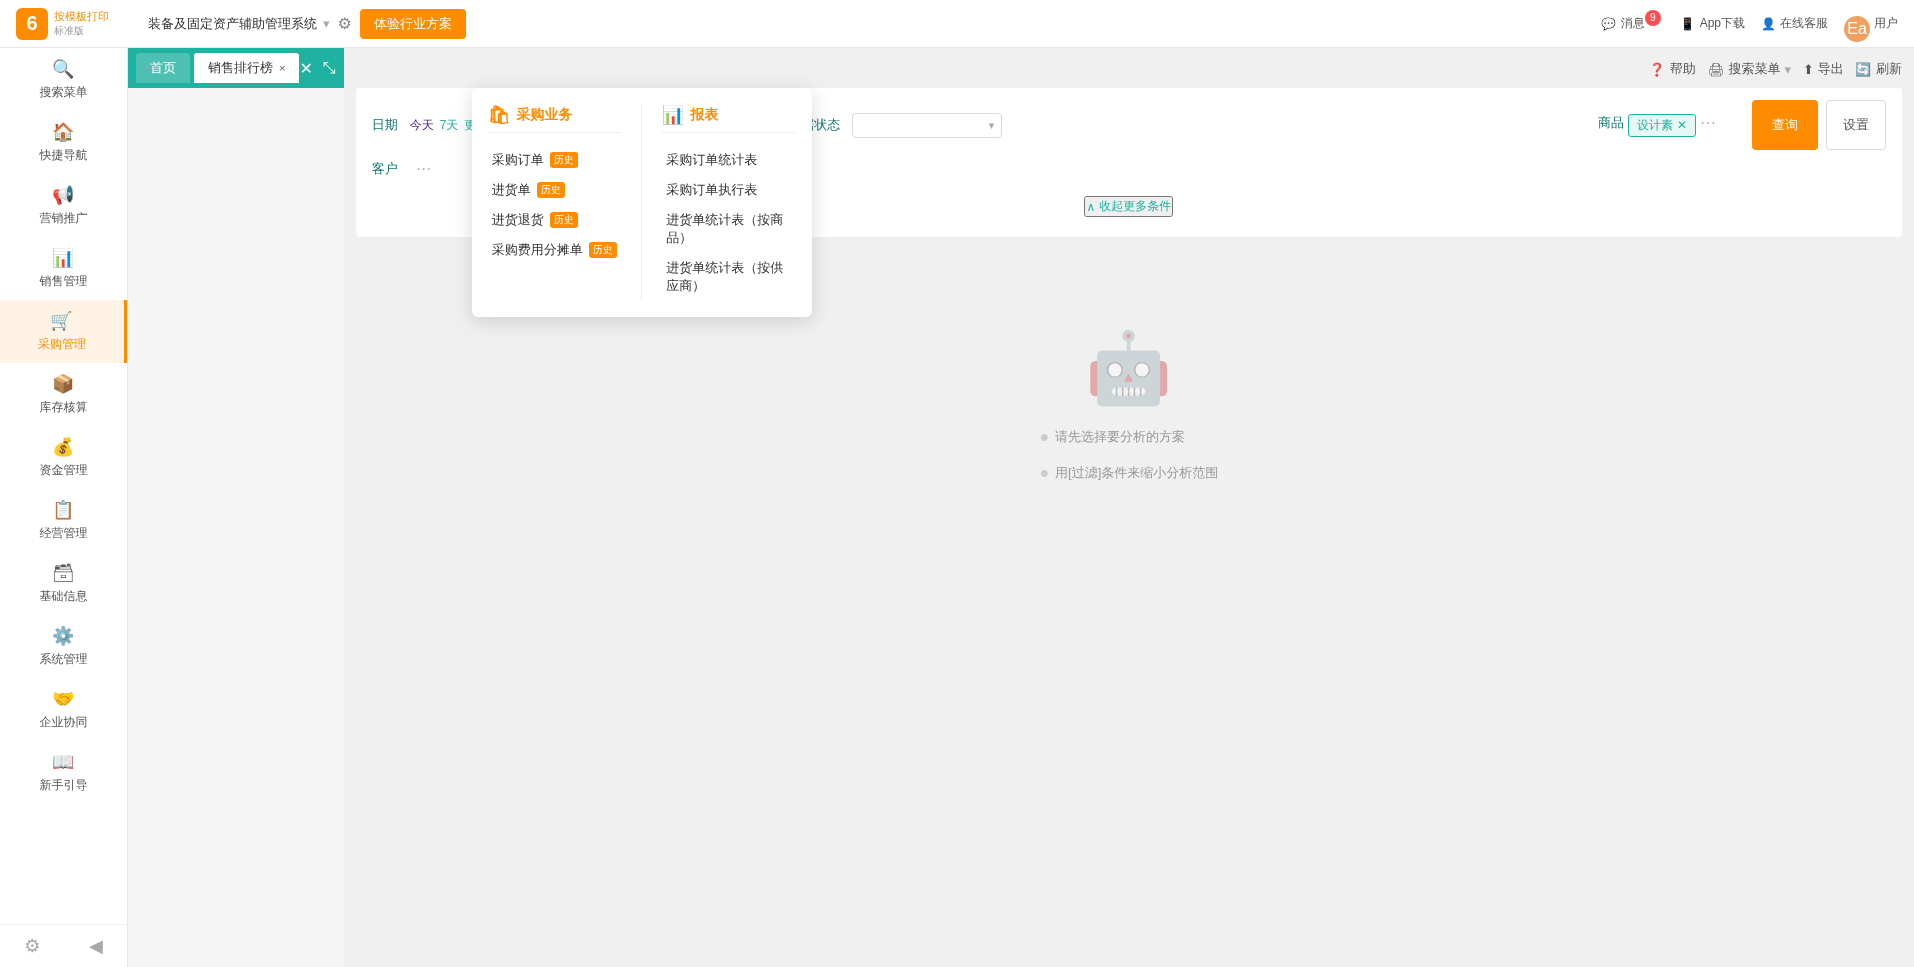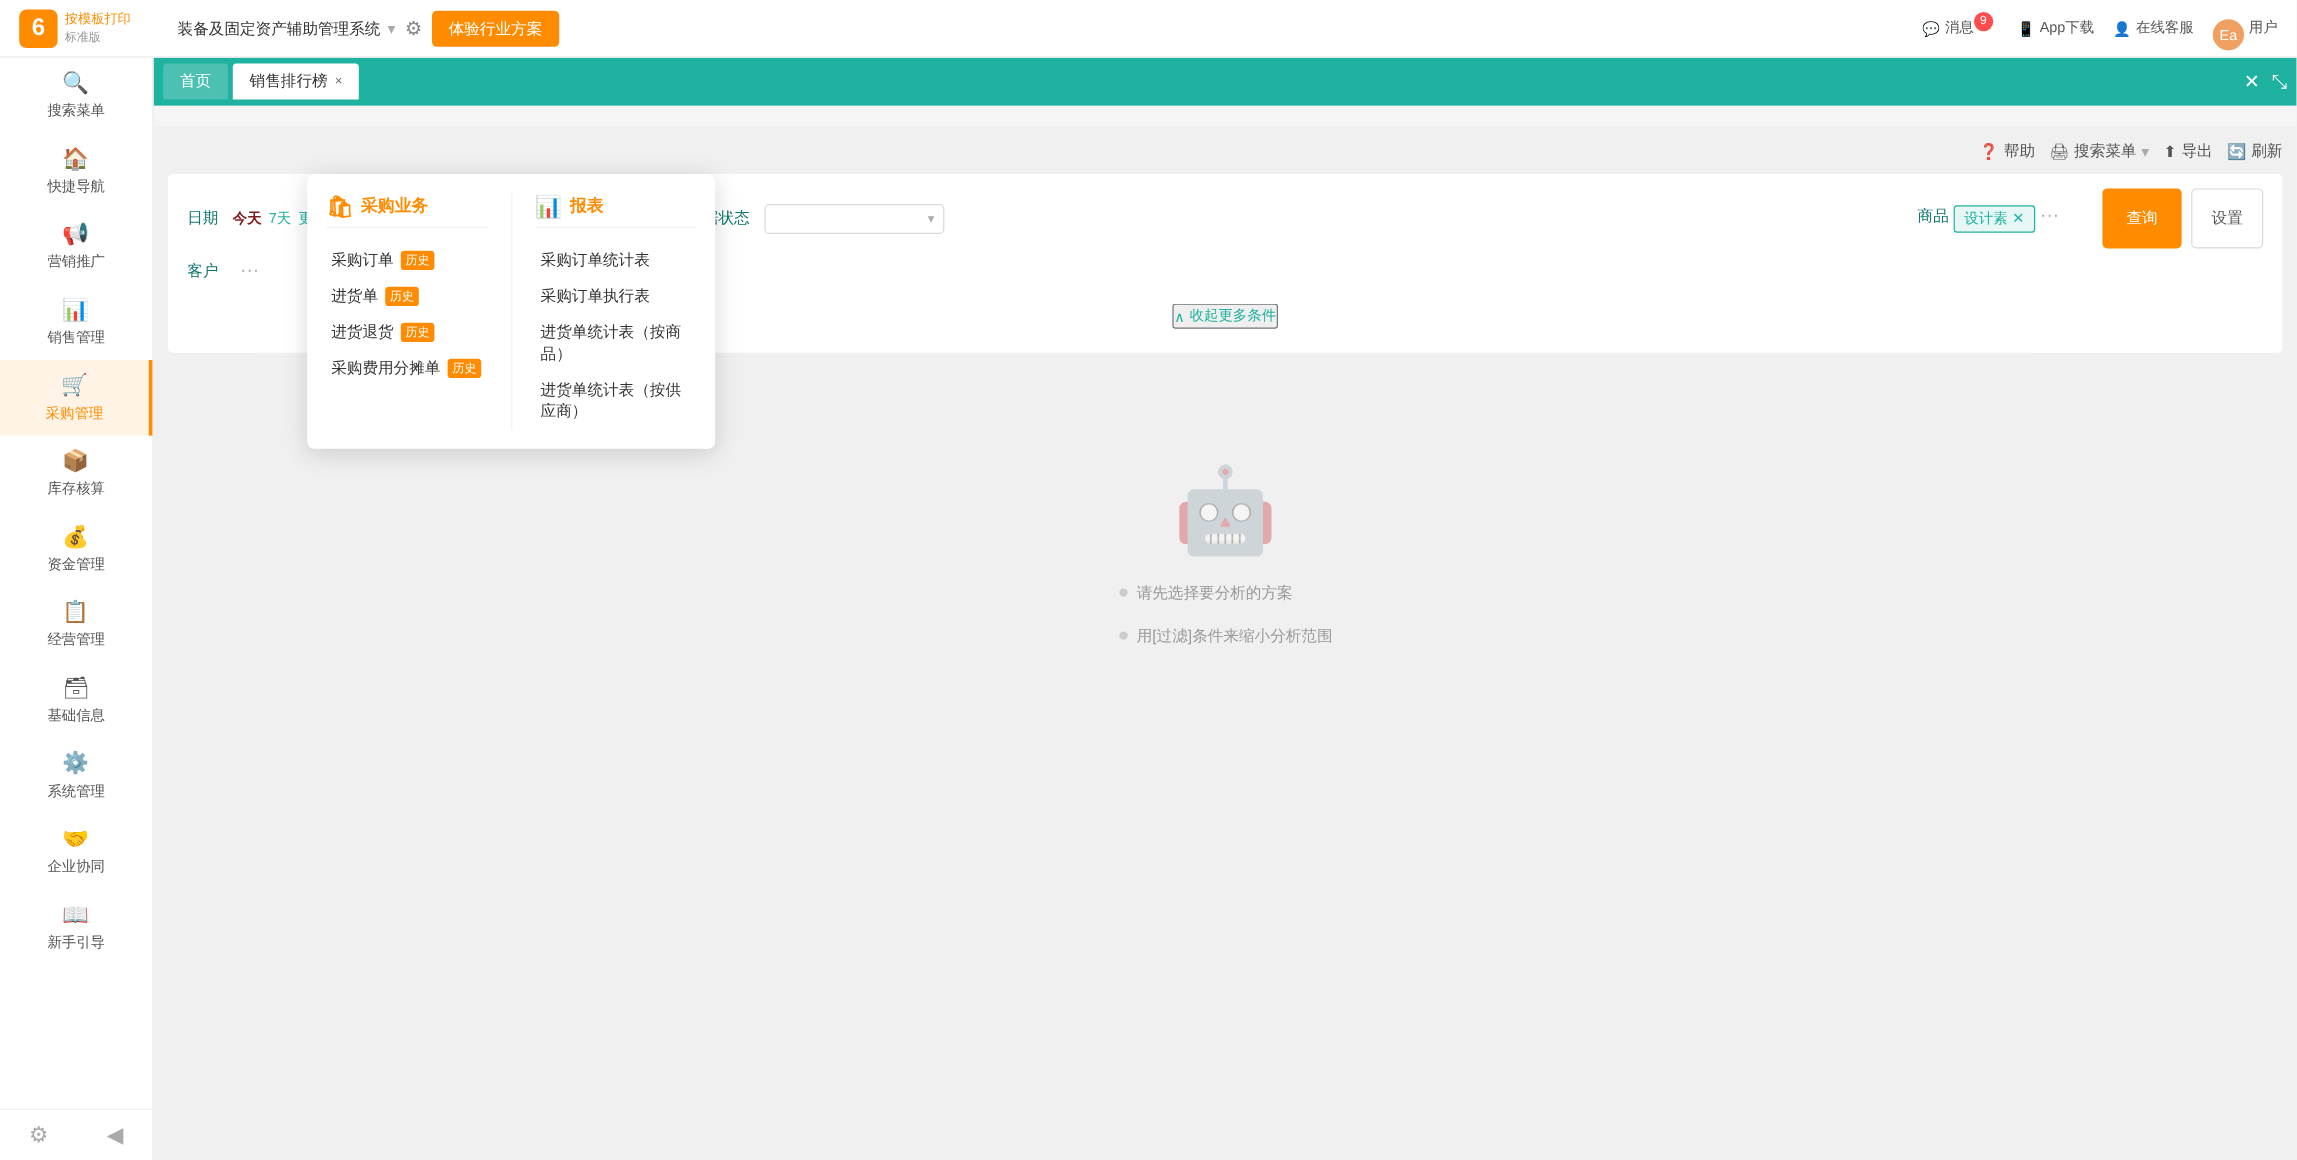--- a/index.html
+++ b/index.html
@@ -3,21 +3,21 @@
   <meta charset="utf-8">
   <style>
     * { box-sizing: border-box; margin: 0; padding: 0; }
     body { font-family: 'Microsoft YaHei', Arial, sans-serif; font-size: 13px; background: #f5f5f5; overflow: hidden; }
 
     
     .app-container { display: flex; flex-direction: column; height: 967px; width: 1914px; }
     .top-bar { height: 48px; background: #fff; display: flex; align-items: center; padding: 0 16px; border-bottom: 1px solid #e8e8e8; flex-shrink: 0; }
     .main-area { display: flex; flex: 1; overflow: hidden; }
     .sidebar { width: 128px; background: #fff; border-right: 1px solid #e8e8e8; display: flex; flex-direction: column; flex-shrink: 0; }
-    .content-area { flex: 1; display: flex; flex-direction: column; overflow: hidden; gap: 17px; }
+    .content-area { flex: 1; display: flex; flex-direction: row; overflow: hidden; }
     .tab-bar { height: 40px; background: #20b2a0; display: flex; align-items: center; padding: 0 8px; flex-shrink: 0; }
     .content-body { flex: 1; background: #f0f0f0; padding: 12px; overflow: auto; position: relative; }
 
     
     .logo-area { display: flex; align-items: center; gap: 6px; min-width: 120px; }
     .logo-icon { width: 32px; height: 32px; background: #ff8c00; border-radius: 6px; display: flex; align-items: center; justify-content: center; color: #fff; font-size: 18px; font-weight: bold; }
     .logo-text { font-size: 11px; color: #ff8c00; line-height: 1.3; }
     .logo-sub { font-size: 10px; color: #999; }
     .system-title { font-size: 13px; color: #333; margin-left: 12px; }
     .top-bar-actions { display: flex; align-items: center; gap: 16px; margin-left: auto; }
@@ -95,21 +95,21 @@
       </div>
       <div class="top-bar-btn">
         <span>📱</span>
         <span>App下载</span>
       </div>
       <div class="top-bar-btn">
         <span>👤</span>
         <span>在线客服</span>
       </div>
       <div class="top-bar-btn">
-        <span style="width:26px;height:26px;background:#f0a060;border-radius:50%;display:inline-flex;align-items:center;justify-content:center;color:#fff;font-size:12px;margin-top:11px;">Ea</span>
+        <span style="width:26px;height:26px;background:#f0a060;border-radius:50%;display:inline-flex;align-items:center;justify-content:center;color:#fff;font-size:16px;margin-top:11px;">Ea</span>
         <span>用户</span>
       </div>
     </div>
   </div>
 
   <div class="main-area">
 
     <div class="sidebar">
       <div class="sidebar-item">
         <span class="sidebar-item-icon">🔍</span>
@@ -201,21 +201,21 @@
             <span>🔄</span>
             <span>刷新</span>
           </button>
         </div>
 
         <div class="filter-area">
 
           <div class="filter-row">
             <span class="filter-label">日期</span>
             <div style="display:flex;align-items:center;gap:6px;">
-              <span style="color:#7f1d1d;font-size:12px;cursor:pointer;font-weight:bold;">今天</span>
+              <span style="color:#4c1d95;font-size:12px;cursor:pointer;">今天</span>
               <span style="color:#20b2a0;font-size:12px;cursor:pointer;">7天</span>
               <span style="color:#20b2a0;font-size:12px;cursor:pointer;">更多</span>
               <span style="color:#20b2a0;font-size:12px;cursor:pointer;">自定义</span>
               <input class="filter-input" style="width: 220px;" readonly="">
             </div>
             <span class="filter-label" style="margin-left:20px;">单据状态</span>
             <div class="filter-select-wrap">
               <select class="filter-select" style="width:150px;">
                 <option></option>
               </select>

